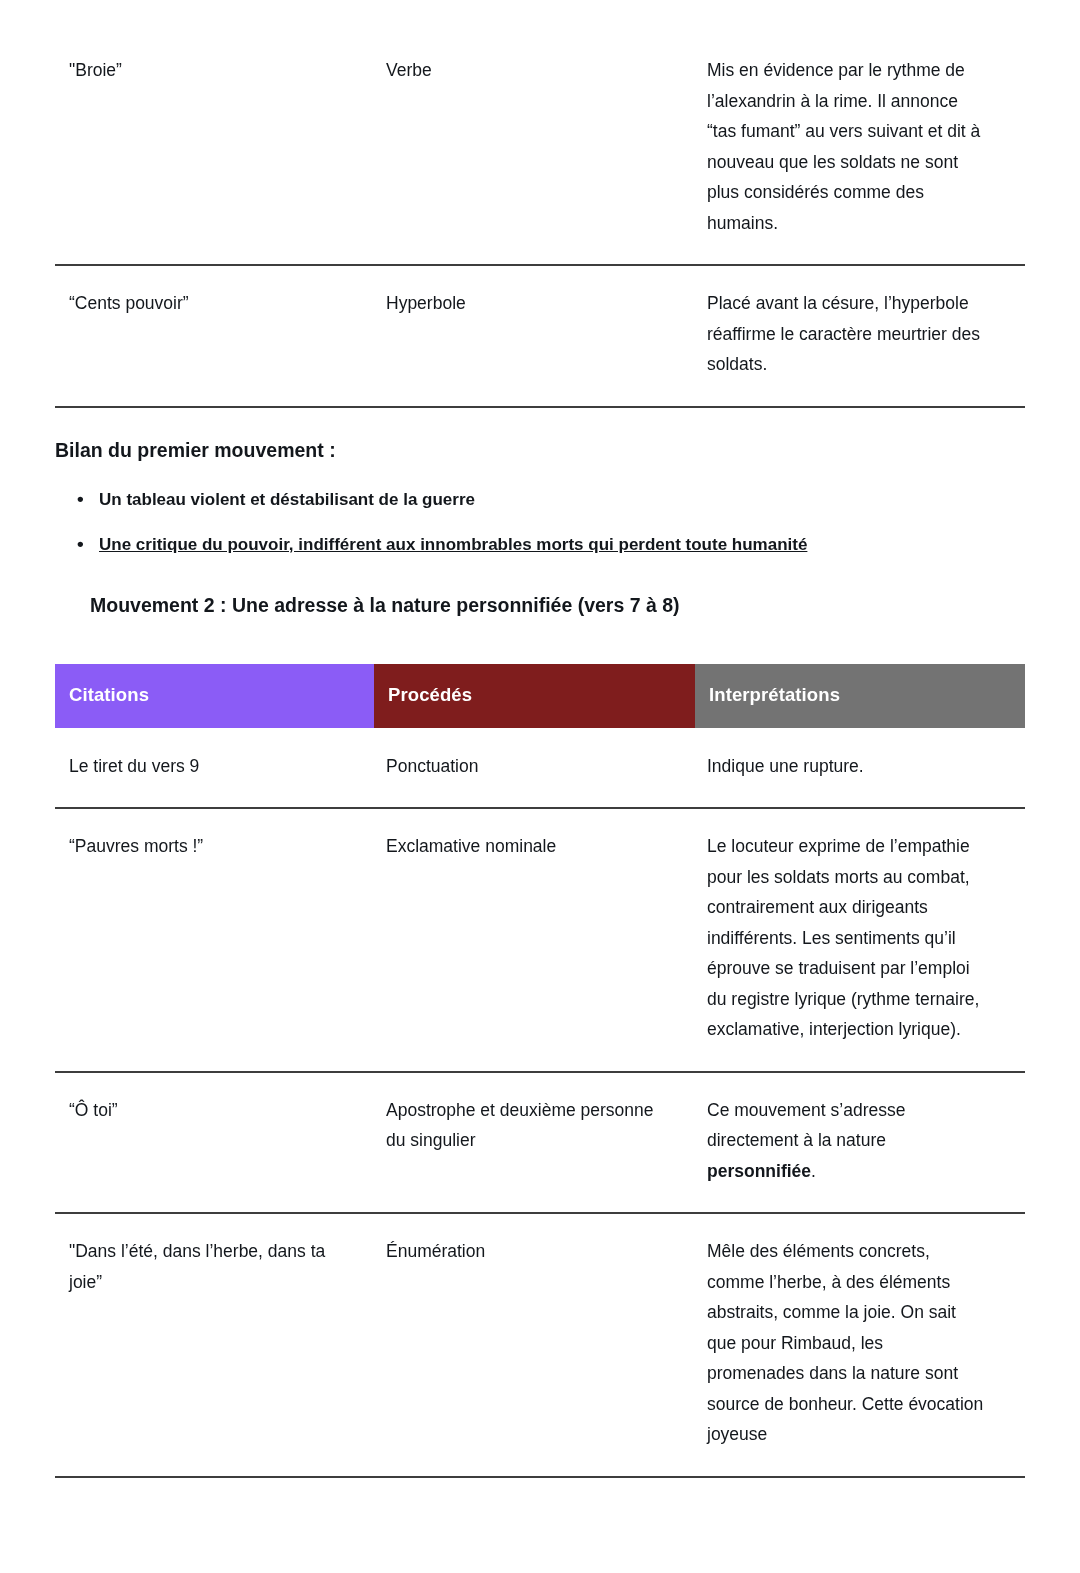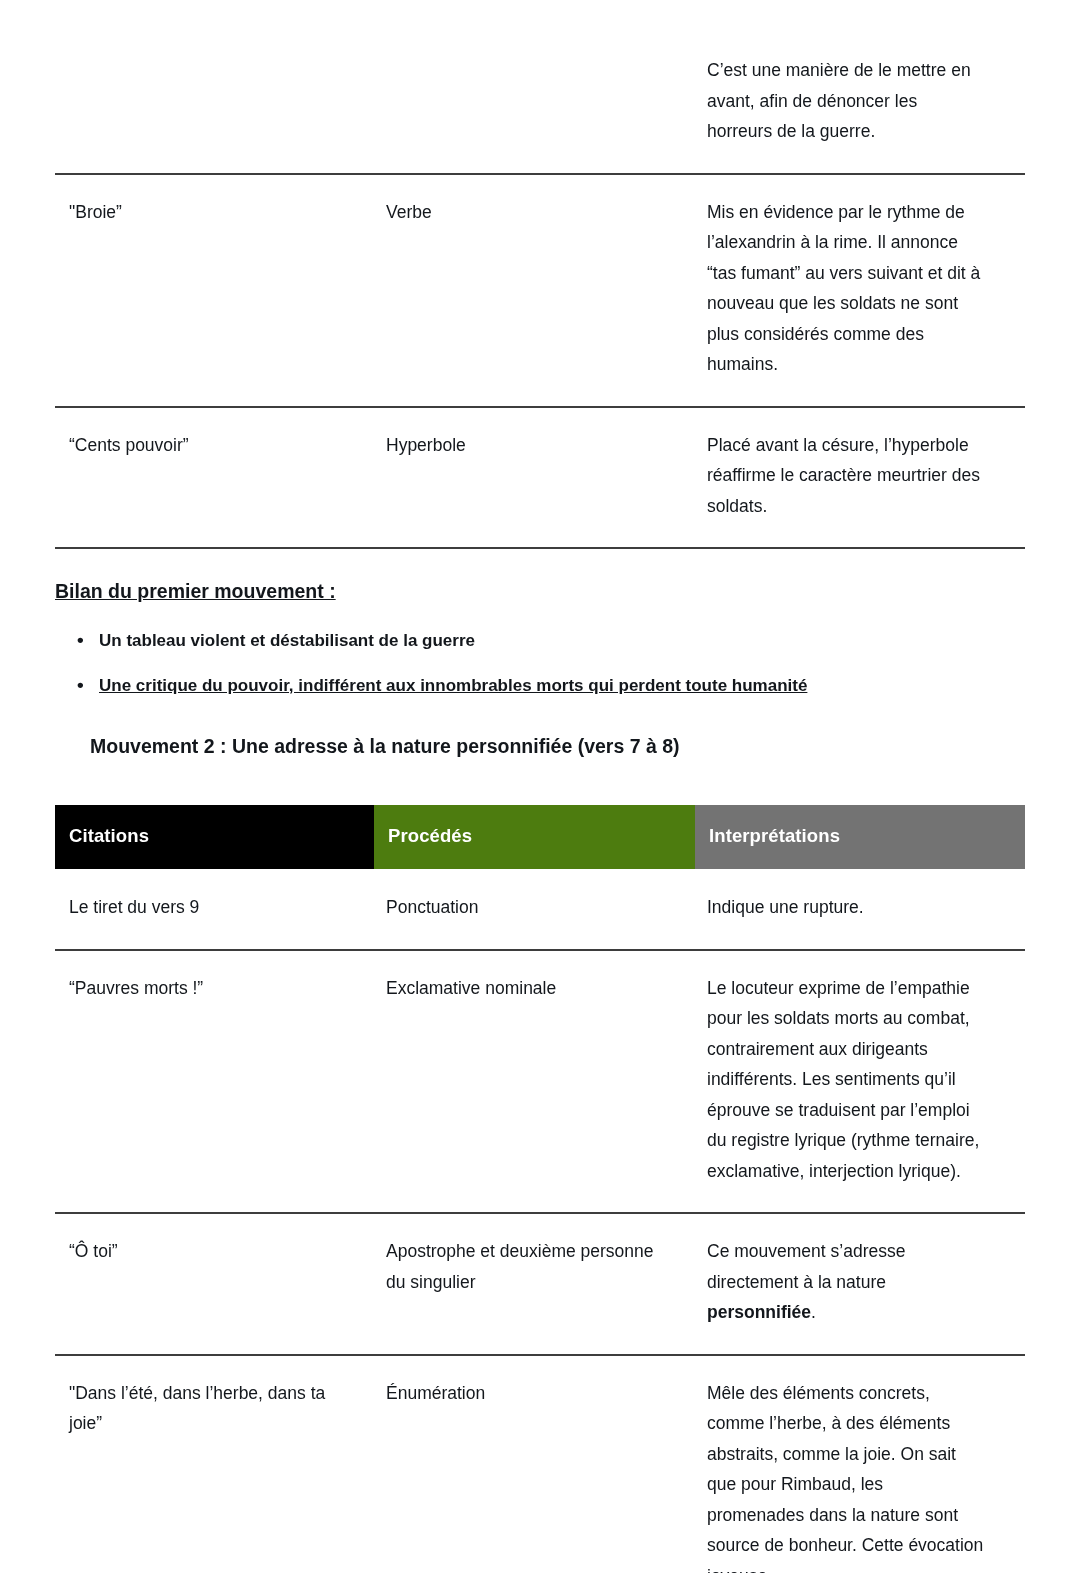--- a/index.html
+++ b/index.html
@@ -55,36 +55,36 @@
   
   .doc-table thead th {
     text-align: left;
     font-size: 18.5px;
     font-weight: bold;
     color: #ffffff;
     padding: 20px 14px 22px 14px;
     border: none;
     letter-spacing: 0.1px;
   }
-  th.hd-1 { background: #000000; }
-  th.hd-2 { background: #4d7c0f; padding-left: 12px; }
+  th.hd-1 { background: #8b5cf6; }
+  th.hd-2 { background: #7f1d1d; padding-left: 12px; }
   th.hd-3 { background: #737373; padding-left: 12px; }
 
   .doc-table.table-mv2 { margin-top: 0; }
   .doc-table.table-mv2 tbody tr:first-child td { padding-top: 23px; }
 
   
   .heading-bold {
     font-size: 19.5px;
     font-weight: bold;
     line-height: 30px;
     margin: 0;
     color: #13171c;
   }
-  .bilan-heading { padding-top: 27px; text-decoration: underline; }
+  .bilan-heading { padding-top: 27px; }
   .mv2-heading   { padding-top: 31px; padding-bottom: 44px; margin-left: 35px; }
 
   ul.bullets {
     margin: 20px 0 0 0;
     padding: 0 0 0 44px;
     list-style: none;
   }
   ul.bullets li {
     position: relative;
     font-size: 17px;
@@ -111,25 +111,20 @@
 
 <div class="page">
 
   <table class="doc-table table-continued">
     <colgroup>
       <col class="c-citations">
       <col class="c-procedes">
       <col class="c-interp">
     </colgroup>
     <tbody>
-      <tr>
-        <td class="col-citations"></td>
-        <td class="col-procedes"></td>
-        <td class="col-interp">C’est une manière de le mettre en avant, afin de dénoncer les horreurs de la guerre.</td>
-      </tr>
       <tr>
         <td class="col-citations">"Broie”</td>
         <td class="col-procedes">Verbe</td>
         <td class="col-interp">Mis en évidence par le rythme de l’alexandrin à la rime. Il annonce “tas fumant” au vers suivant et dit à nouveau que les soldats ne sont plus considérés comme des humains.</td>
       </tr>
       <tr>
         <td class="col-citations">“Cents pouvoir”</td>
         <td class="col-procedes">Hyperbole</td>
         <td class="col-interp">Placé avant la césure, l’hyperbole réaffirme le caractère meurtrier des soldats.</td>
       </tr>

